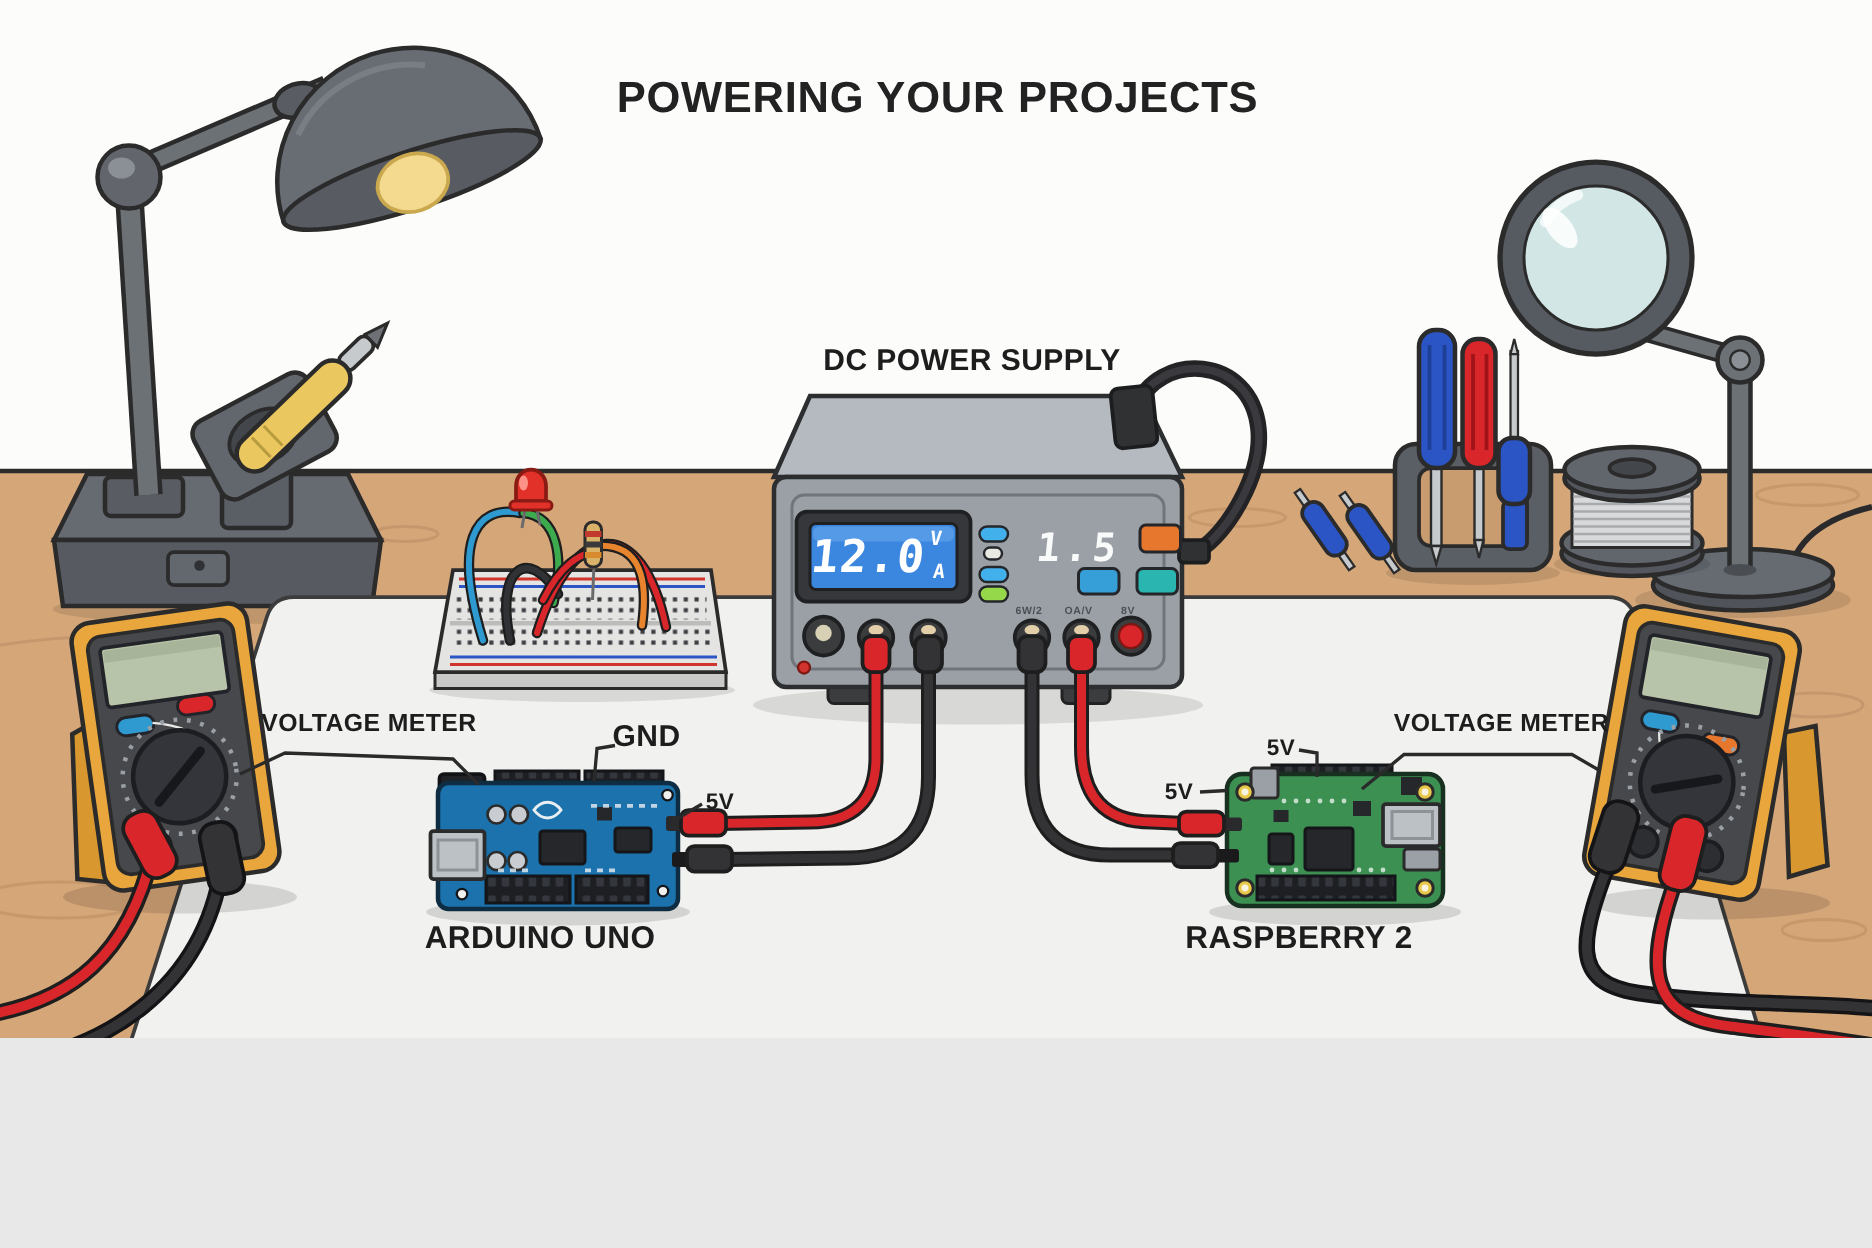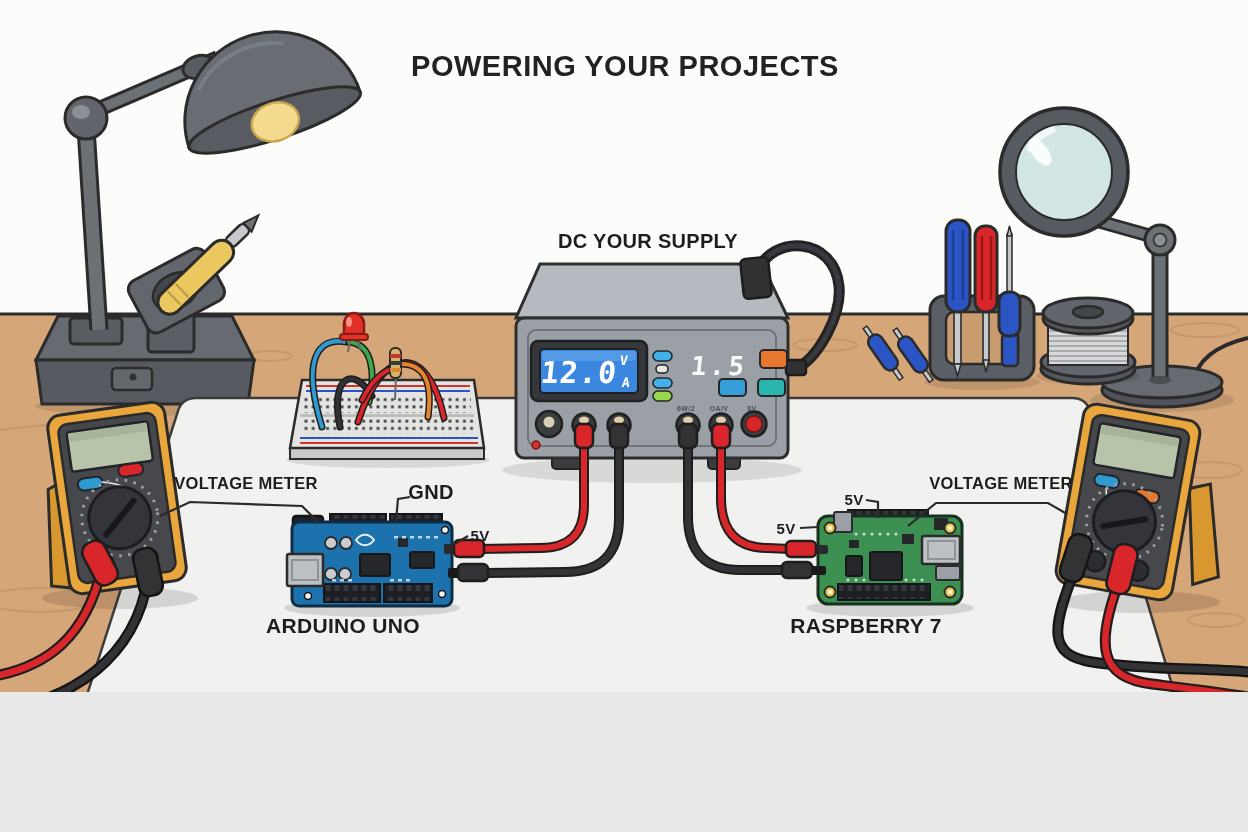--- a/index.html
+++ b/index.html
@@ -431,34 +431,34 @@
     <path d="M 410,497 L 398,499 L 396,521"></path>
     <path d="M 468,536 L 451,546"></path>
     <path d="M 908,526 L 936,503 L 1048,503 L 1067,514"></path>
     <path d="M 866,500 L 878,502 L 878,518"></path>
     <path d="M 800,528 L 818,527"></path>
   </g>
 </svg>
 
 <div class="lbl" style="left:625px;top:66px;font-size:29px;letter-spacing:.5px;color:#222;">POWERING YOUR PROJECTS</div>
 
-<div class="lbl" style="left:648px;top:241px;font-size:20px;">DC YOUR SUPPLY</div>
+<div class="lbl" style="left:648px;top:241px;font-size:20px;">DC POWER SUPPLY</div>
 
 <div class="seg" style="left:579px;top:372px;font-size:30px;letter-spacing:1px;">12.0</div>
 <div class="seg" style="left:624px;top:360px;font-size:13px;">V</div>
 <div class="seg" style="left:626px;top:382px;font-size:13px;">A</div>
 <div class="seg" style="left:719px;top:366px;font-size:26px;letter-spacing:3px;opacity:.95;">1.5</div>
 
 <div class="tiny" style="left:686px;top:408px;">6W/2</div>
 <div class="tiny" style="left:719px;top:408px;">OA/V</div>
 <div class="tiny" style="left:752px;top:408px;">8V</div>
 
 <div class="lbl" style="left:246px;top:483px;font-size:16.5px;">VOLTAGE METER</div>
 <div class="lbl" style="left:431px;top:492px;font-size:20px;">GND</div>
 <div class="lbl" style="left:480px;top:535px;font-size:15px;">5V</div>
-<div class="lbl" style="left:343px;top:626px;font-size:21px;">ARDUINO UNO</div>
+<div class="lbl" style="left:360px;top:626px;font-size:21px;">ARDUINO UNO</div>
 
 <div class="lbl" style="left:1001px;top:483px;font-size:16.5px;">VOLTAGE METER</div>
 <div class="lbl" style="left:854px;top:499px;font-size:15px;">5V</div>
 <div class="lbl" style="left:786px;top:528px;font-size:15px;">5V</div>
-<div class="lbl" style="left:866px;top:626px;font-size:21px;">RASPBERRY 7</div>
+<div class="lbl" style="left:866px;top:626px;font-size:21px;">RASPBERRY 2</div>
 
 </div>
 
 </body></html>

